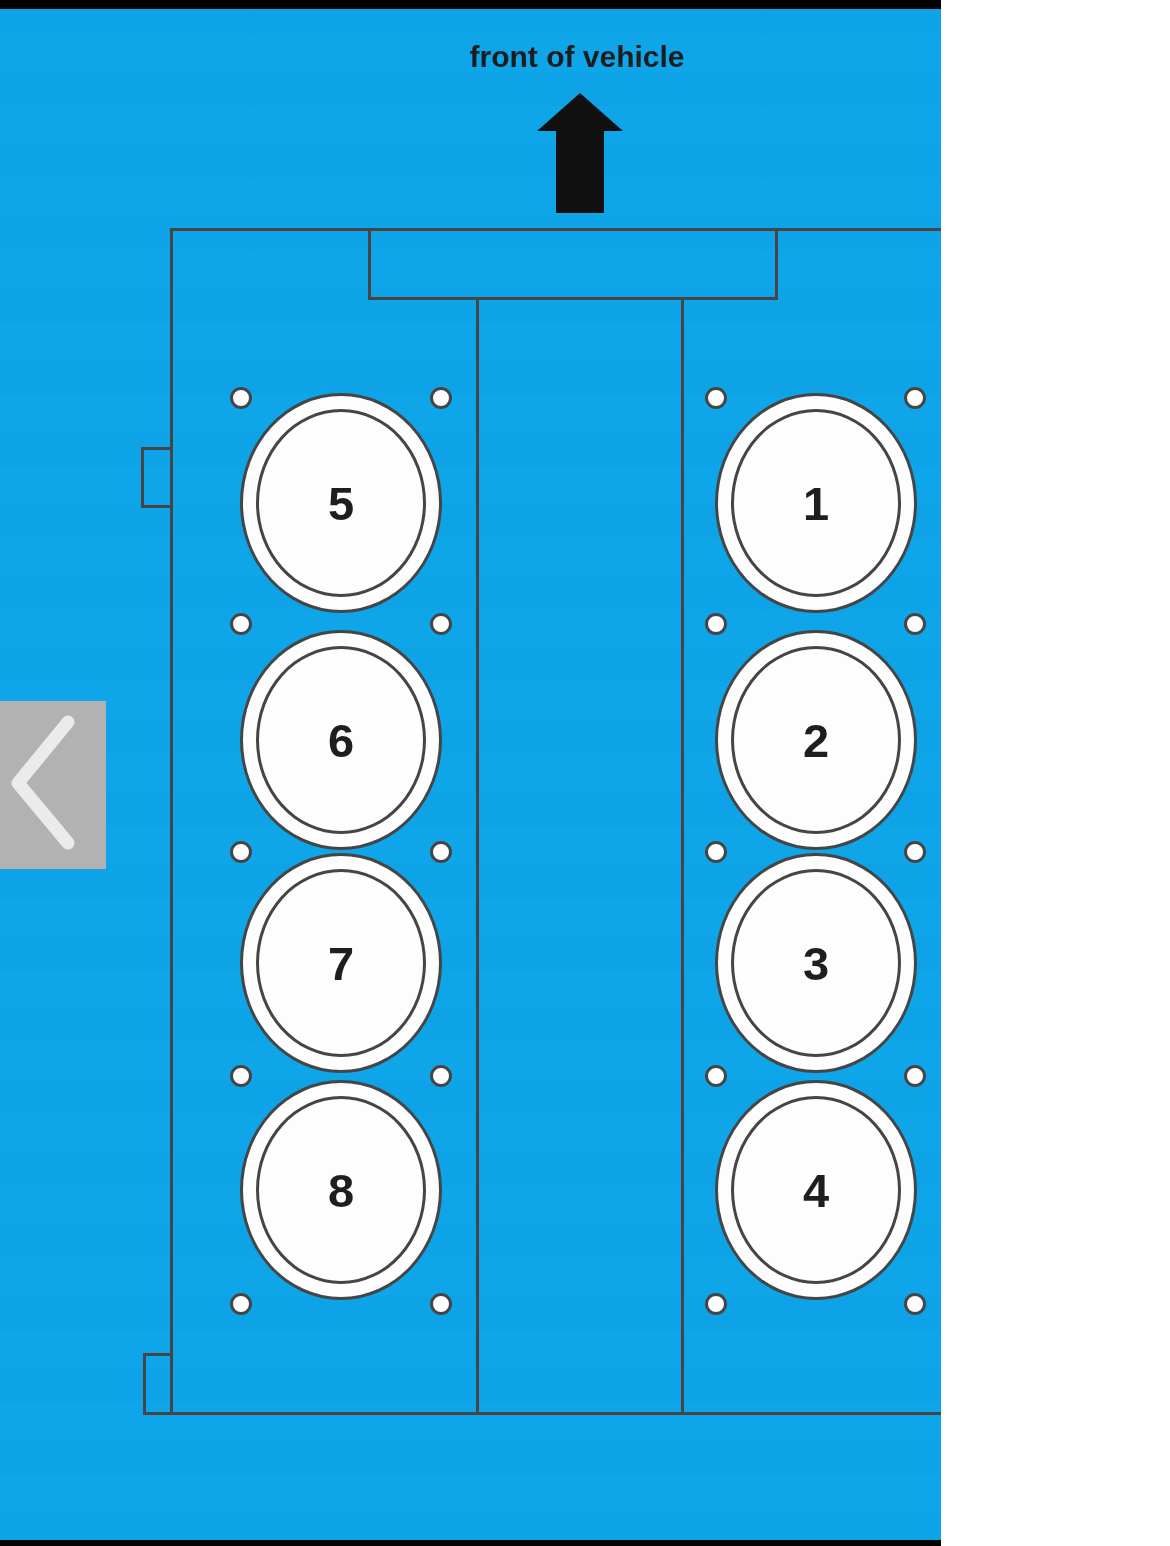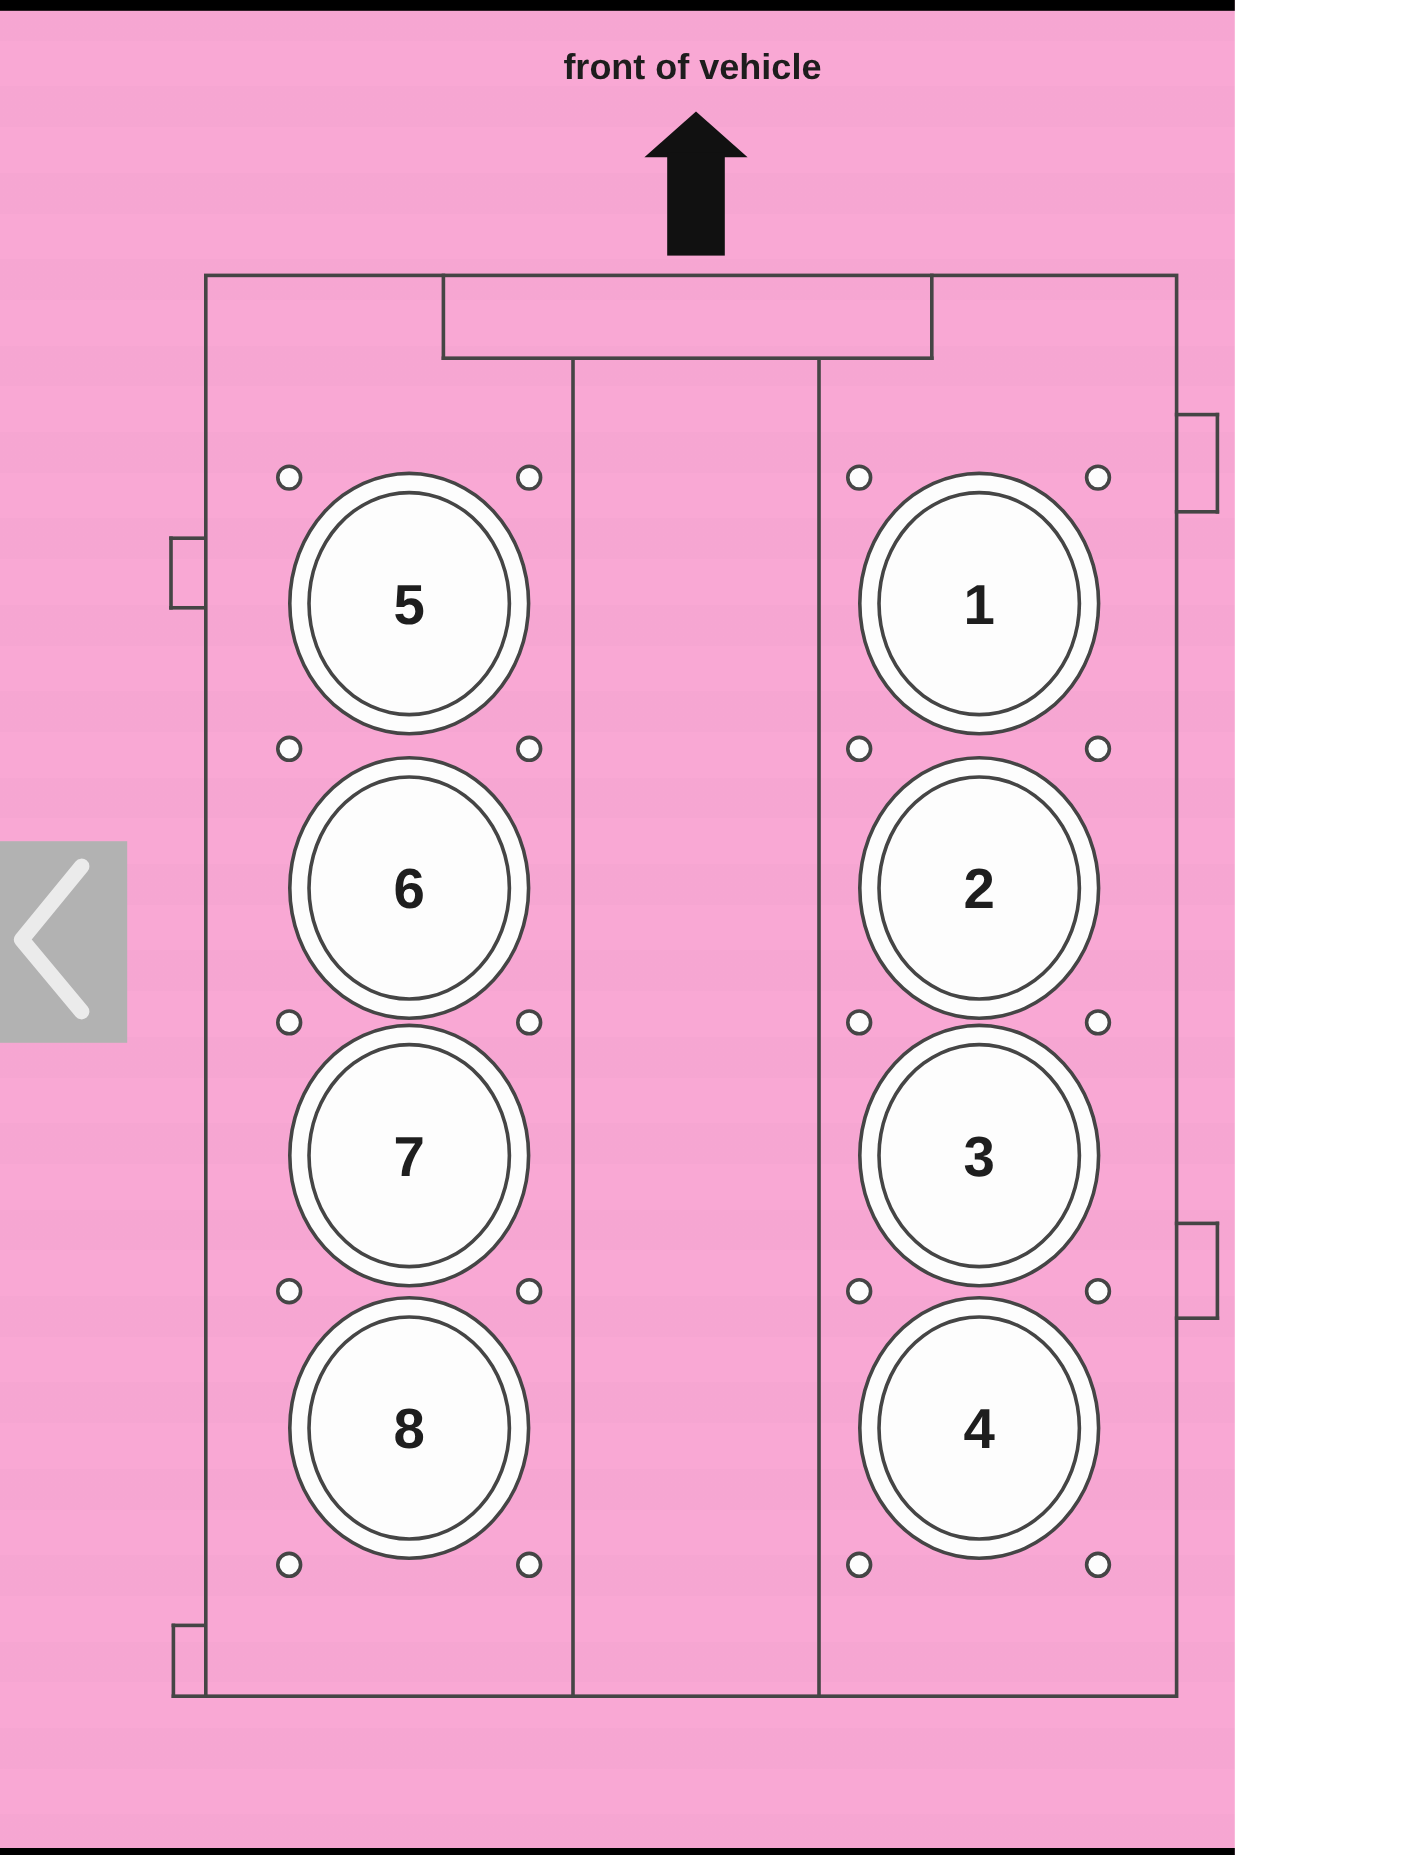--- a/index.html
+++ b/index.html
@@ -1,18 +1,18 @@
 <!DOCTYPE html>
 <html><head>
 <meta charset="utf-8">
 <style>
   html,body{margin:0;padding:0;background:#fff;}
   .stage{
-    position:relative;width:1029px;height:1546px;overflow:hidden;
-    background:#f9a8d4;
+    position:relative;width:941px;height:1546px;overflow:hidden;
+    background:#0ea5e9;
     font-family:"Liberation Sans", sans-serif;
   }
   
   .stage::before{
     content:"";position:absolute;inset:0;pointer-events:none;
     background:repeating-linear-gradient(180deg,
       rgba(0,0,0,0.012) 0 34px, rgba(0,0,0,0) 34px 72px);
   }
   .bar{position:absolute;left:0;width:1170px;background:#000;}
   .bar.top{top:0;height:9px;}

